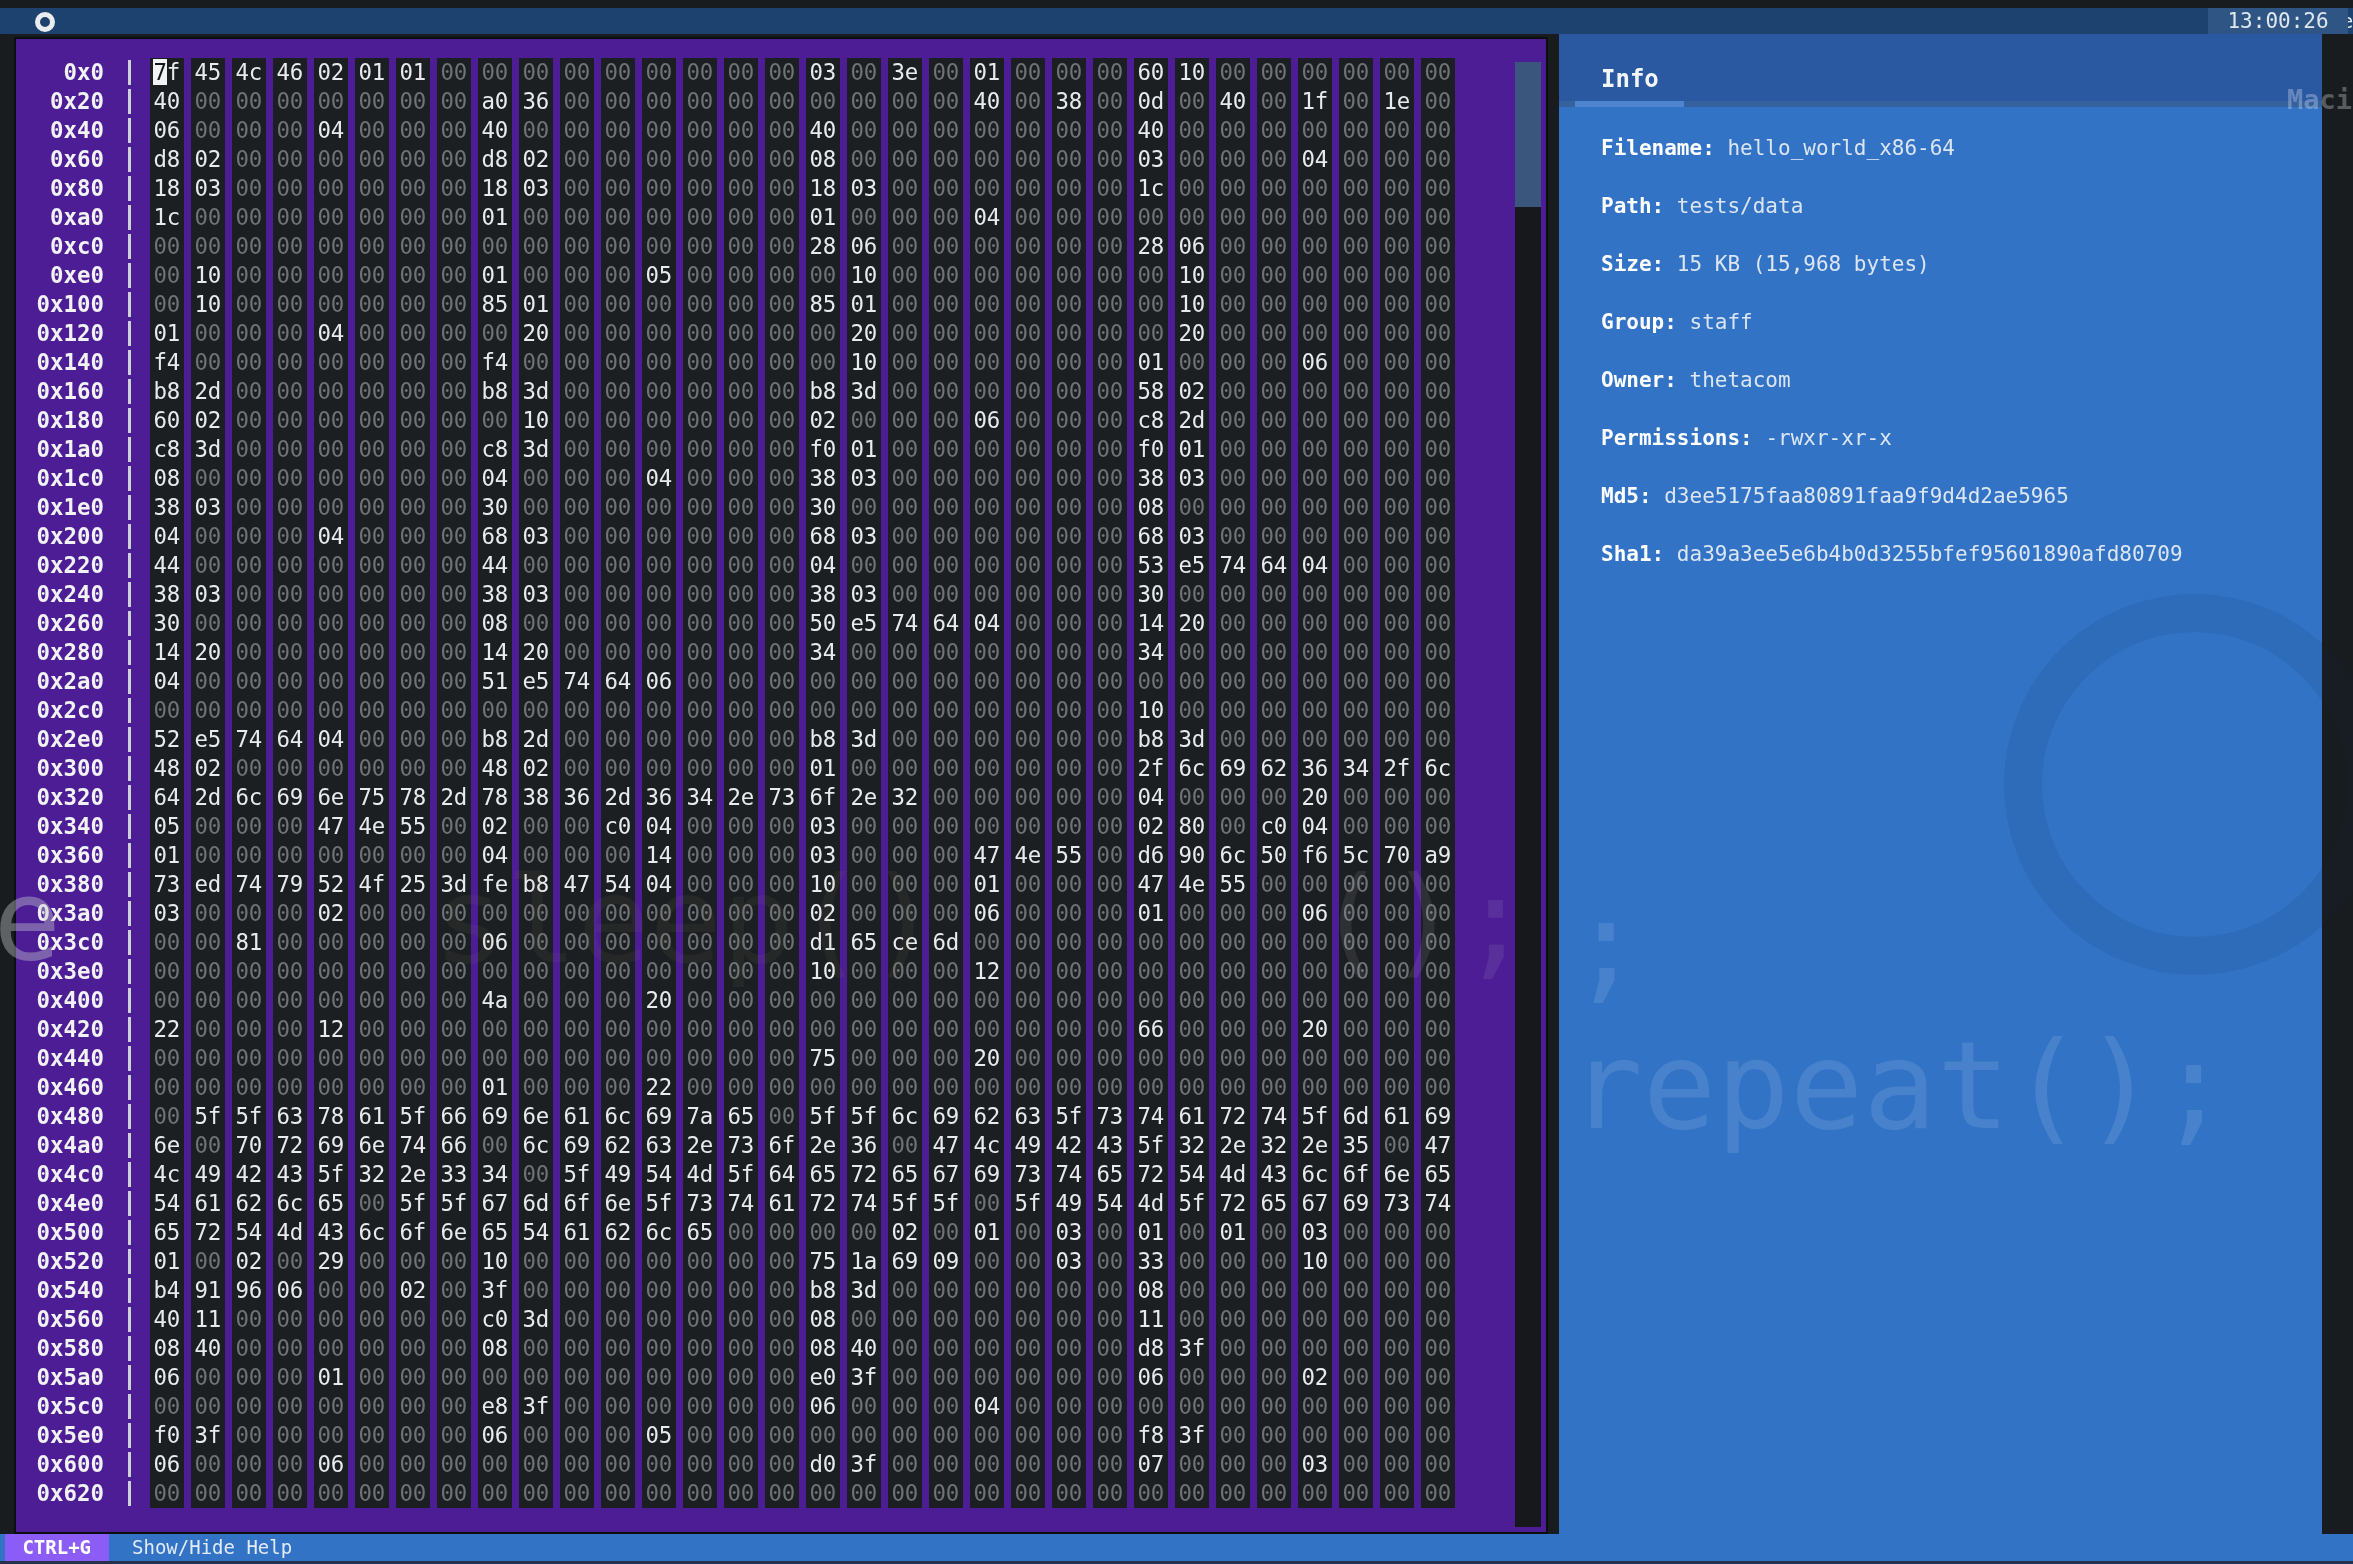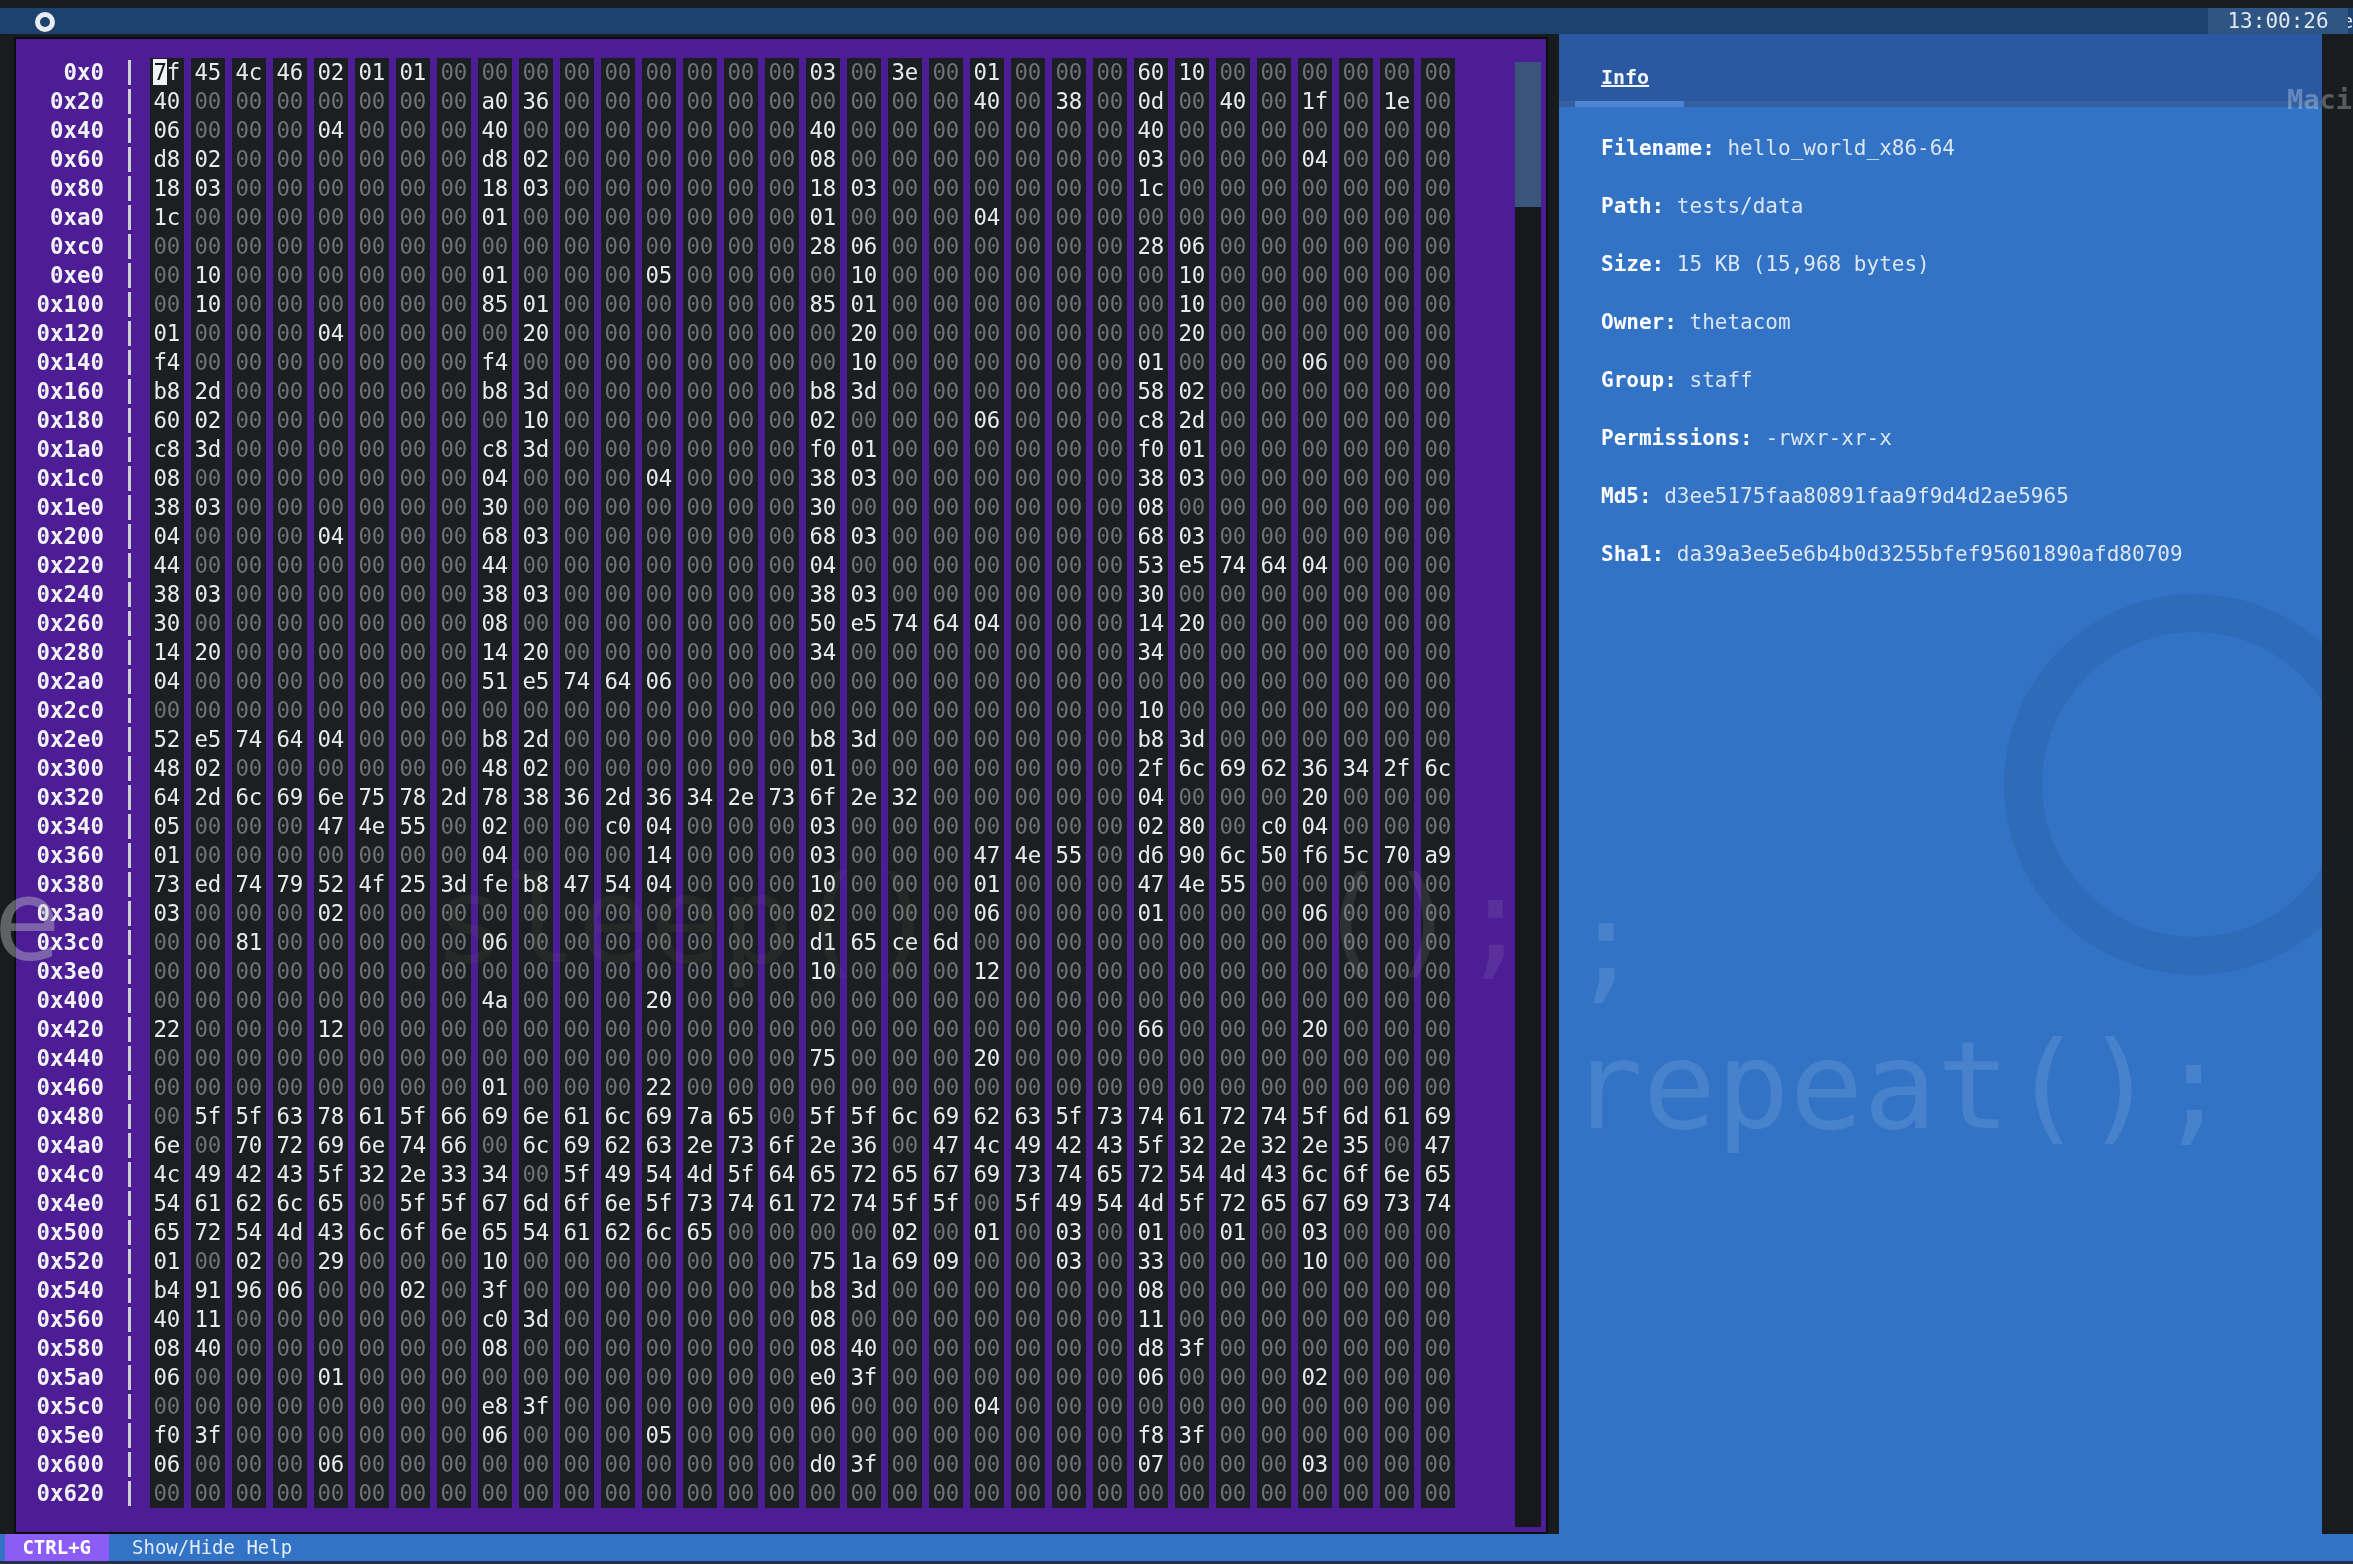--- a/index.html
+++ b/index.html
@@ -27,21 +27,21 @@
   .byte.dim .cell{color:#6f7276;}
   .cursor{background:#f2f3f4;color:#141619;}
 
   
   .scroll-track{position:absolute;right:4.8px;top:23px;bottom:4.8px;width:26.5px;background:#16181b;}
   .scroll-thumb{position:absolute;left:0;top:0;width:100%;height:145px;background:#3a567d;}
 
   
   .info-panel{position:absolute;left:1559px;top:34px;width:763px;height:1504px;background:#3273c5;}
   .info-header{position:absolute;left:0;top:0;width:100%;height:67px;background:#2a59a2;}
-  .info-tab-label{position:absolute;left:42px;top:30.5px;font-size:20px;font-weight:bold;color:#f2f6fa;text-decoration:underline;}
+  .info-tab-label{position:absolute;left:42px;top:30.5px;font-size:24px;font-weight:bold;color:#f2f6fa;}
   .info-underline{position:absolute;left:0;top:67px;width:100%;height:6.4px;background:#35619e;}
   .info-underline-active{position:absolute;left:16px;top:0;width:109px;height:6.4px;background:#4e84d0;}
   .info-entries{position:absolute;left:0;top:79px;right:0;padding:21px 0 0 42px;}
   .entry{height:58px;line-height:29px;font-size:21px;white-space:nowrap;}
   .elabel{font-weight:bold;color:#ffffff;}
   .evalue{color:#dce6f2;}
 
   
   .right-sliver{position:absolute;left:2322px;top:34px;width:31px;height:1514px;background:#111417;z-index:5;}
 
@@ -5193,22 +5193,22 @@
     <div class="info-header">
       <span class="info-tab-label">Info</span>
     </div>
     <div class="info-underline">
       <span class="info-underline-active"></span>
     </div>
     <div class="info-entries">
         <div class="entry"><span class="elabel">Filename: </span><span class="evalue">hello_world_x86-64</span></div>
         <div class="entry"><span class="elabel">Path: </span><span class="evalue">tests/data</span></div>
         <div class="entry"><span class="elabel">Size: </span><span class="evalue">15 KB (15,968 bytes)</span></div>
+        <div class="entry"><span class="elabel">Group: </span><span class="evalue">staff</span></div>
         <div class="entry"><span class="elabel">Owner: </span><span class="evalue">thetacom</span></div>
-        <div class="entry"><span class="elabel">Group: </span><span class="evalue">staff</span></div>
         <div class="entry"><span class="elabel">Permissions: </span><span class="evalue">-rwxr-xr-x</span></div>
         <div class="entry"><span class="elabel">Md5: </span><span class="evalue">d3ee5175faa80891faa9f9d4d2ae5965</span></div>
         <div class="entry"><span class="elabel">Sha1: </span><span class="evalue">da39a3ee5e6b4b0d3255bfef95601890afd80709</span></div>
       </div>
   </div>
 
 
   <div class="help-bar">
     <span class="key-chip">CTRL+G</span>
     <span class="help-label">Show/Hide Help</span>

